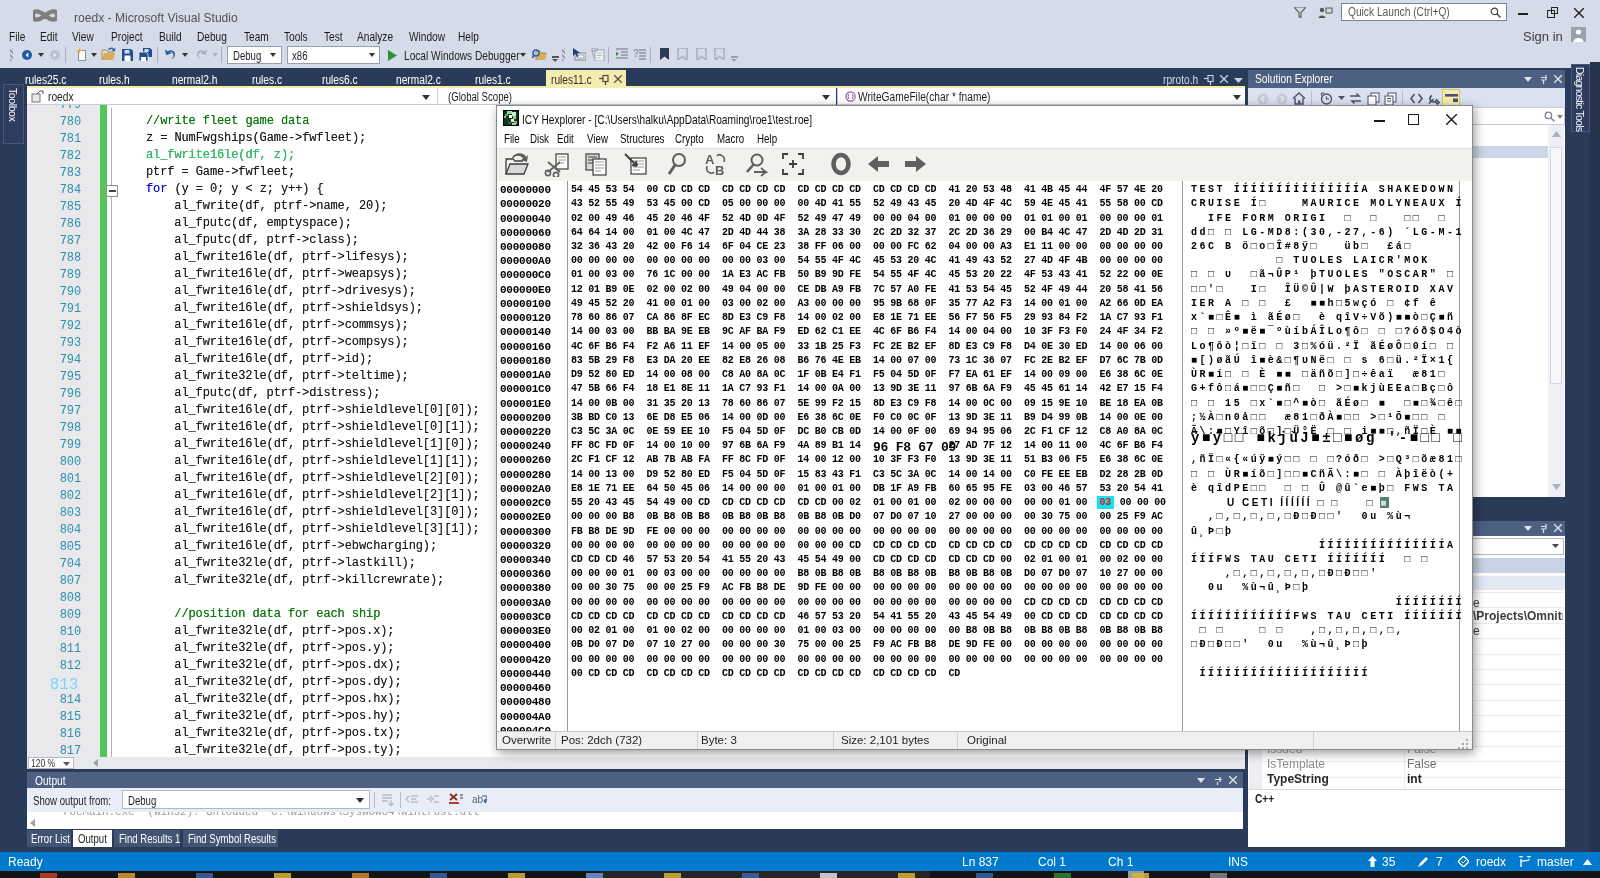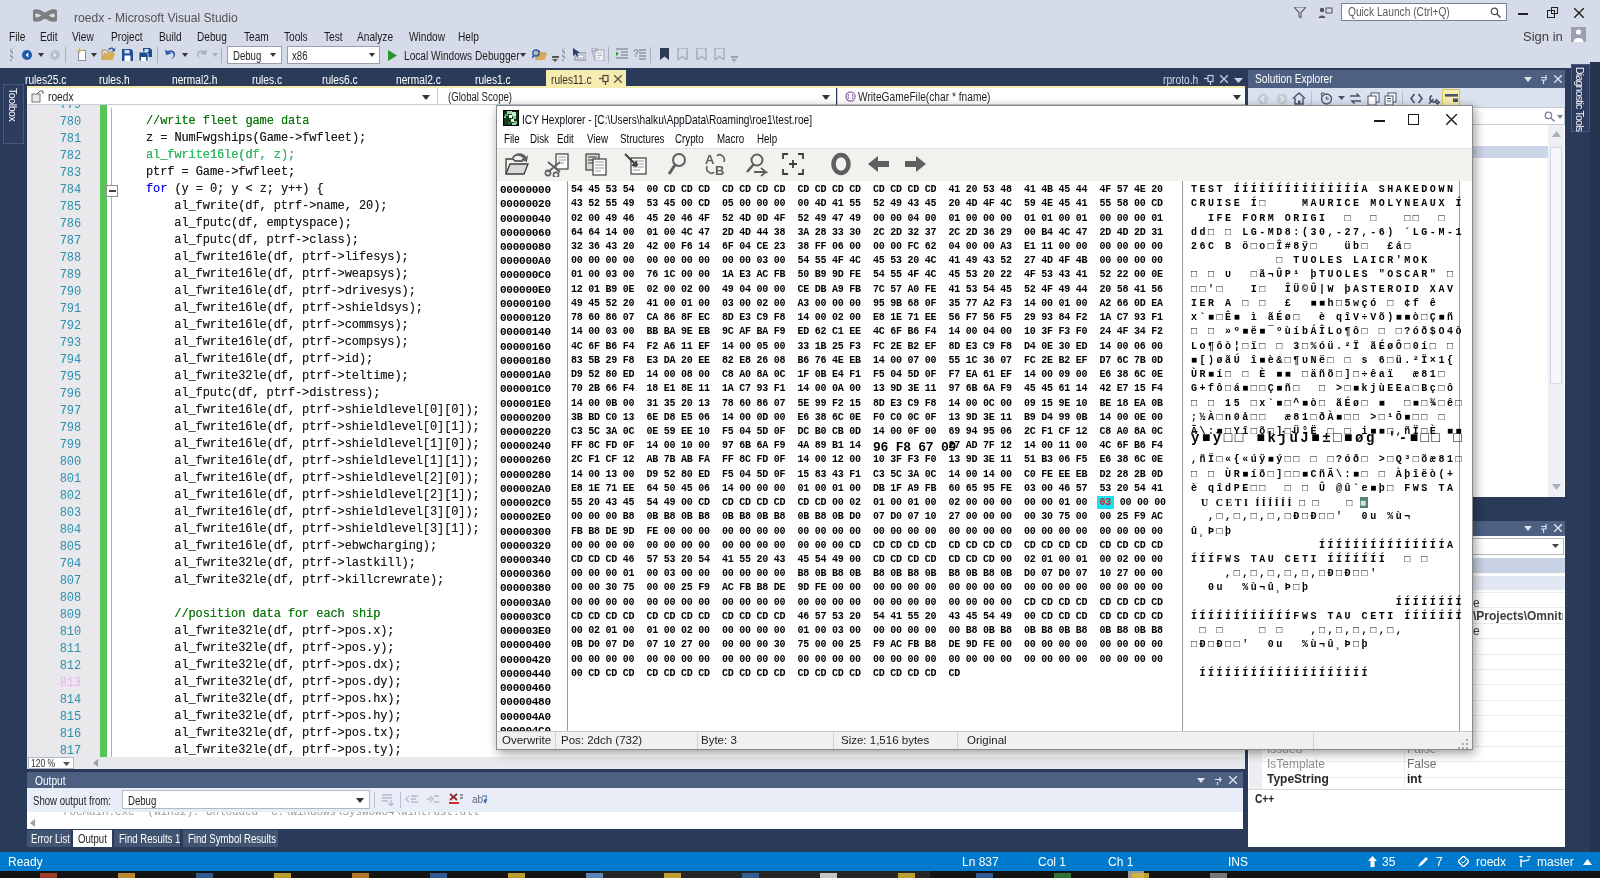--- a/index.html
+++ b/index.html
@@ -290,21 +290,21 @@
 <div class="ab mono code" style="left:147.3px;top:468px;font-size:12px;letter-spacing:-0.1px;white-space:pre"><span style="color:#1a1a1a">al_fwrite32le(df, ptrf-&gt;killcrewrate);</span></div>
 <div class="ab mono" style="left:20px;top:486px;width:34px;text-align:right;font-size:12px;color:#2b91af;letter-spacing:-0.1px">808</div>
 <div class="ab mono" style="left:20px;top:503px;width:34px;text-align:right;font-size:12px;color:#2b91af;letter-spacing:-0.1px">809</div>
 <div class="ab mono code" style="left:147.3px;top:502px;font-size:12px;letter-spacing:-0.1px;white-space:pre"><span style="color:#008000">//position data for each ship</span></div>
 <div class="ab mono" style="left:20px;top:520px;width:34px;text-align:right;font-size:12px;color:#2b91af;letter-spacing:-0.1px">810</div>
 <div class="ab mono code" style="left:147.3px;top:519px;font-size:12px;letter-spacing:-0.1px;white-space:pre"><span style="color:#1a1a1a">al_fwrite32le(df, ptrf-&gt;pos.x);</span></div>
 <div class="ab mono" style="left:20px;top:537px;width:34px;text-align:right;font-size:12px;color:#2b91af;letter-spacing:-0.1px">811</div>
 <div class="ab mono code" style="left:147.3px;top:536px;font-size:12px;letter-spacing:-0.1px;white-space:pre"><span style="color:#1a1a1a">al_fwrite32le(df, ptrf-&gt;pos.y);</span></div>
 <div class="ab mono" style="left:20px;top:554px;width:34px;text-align:right;font-size:12px;color:#2b91af;letter-spacing:-0.1px">812</div>
 <div class="ab mono code" style="left:147.3px;top:553px;font-size:12px;letter-spacing:-0.1px;white-space:pre"><span style="color:#1a1a1a">al_fwrite32le(df, ptrf-&gt;pos.dx);</span></div>
-<div class="ab mono" style="left:20px;top:571px;width:34px;text-align:right;font-size:12px;color:#f0abfc;letter-spacing:-0.1px">813</div>
+<div class="ab mono" style="left:20px;top:571px;width:34px;text-align:center;font-size:16px;color:#7dd3fc;letter-spacing:-0.1px">813</div>
 <div class="ab mono code" style="left:147.3px;top:570px;font-size:12px;letter-spacing:-0.1px;white-space:pre"><span style="color:#1a1a1a">al_fwrite32le(df, ptrf-&gt;pos.dy);</span></div>
 <div class="ab mono" style="left:20px;top:588px;width:34px;text-align:right;font-size:12px;color:#2b91af;letter-spacing:-0.1px">814</div>
 <div class="ab mono code" style="left:147.3px;top:587px;font-size:12px;letter-spacing:-0.1px;white-space:pre"><span style="color:#1a1a1a">al_fwrite32le(df, ptrf-&gt;pos.hx);</span></div>
 <div class="ab mono" style="left:20px;top:605px;width:34px;text-align:right;font-size:12px;color:#2b91af;letter-spacing:-0.1px">815</div>
 <div class="ab mono code" style="left:147.3px;top:604px;font-size:12px;letter-spacing:-0.1px;white-space:pre"><span style="color:#1a1a1a">al_fwrite32le(df, ptrf-&gt;pos.hy);</span></div>
 <div class="ab mono" style="left:20px;top:622px;width:34px;text-align:right;font-size:12px;color:#2b91af;letter-spacing:-0.1px">816</div>
 <div class="ab mono code" style="left:147.3px;top:621px;font-size:12px;letter-spacing:-0.1px;white-space:pre"><span style="color:#1a1a1a">al_fwrite32le(df, ptrf-&gt;pos.tx);</span></div>
 <div class="ab mono" style="left:20px;top:639px;width:34px;text-align:right;font-size:12px;color:#2b91af;letter-spacing:-0.1px">817</div>
 <div class="ab mono code" style="left:147.3px;top:638px;font-size:12px;letter-spacing:-0.1px;white-space:pre"><span style="color:#1a1a1a">al_fwrite32le(df, ptrf-&gt;pos.ty);</span></div>
 </div>
@@ -744,36 +744,36 @@
 <div class="ab" style="left:451.5px;top:159.5px;font-family:'Liberation Mono',monospace;font-weight:bold;font-size:10px;letter-spacing:-0.25px;color:#000;white-space:pre">8D E3 C9 F8</div>
 <div class="ab" style="left:527px;top:159.5px;font-family:'Liberation Mono',monospace;font-weight:bold;font-size:10px;letter-spacing:-0.25px;color:#000;white-space:pre">D4 0E 30 ED</div>
 <div class="ab" style="left:602.5px;top:159.5px;font-family:'Liberation Mono',monospace;font-weight:bold;font-size:10px;letter-spacing:-0.25px;color:#000;white-space:pre">14 00 06 00</div>
 <div class="ab" style="left:694px;top:159.5px;font-family:'Liberation Mono',monospace;font-weight:bold;font-size:10px;letter-spacing:2.53px;color:#000;white-space:pre">Lo¶ôò¦□ï□ □ 3□%óü.²Ï ãÉøÔ□0í□ □</div>
 <div class="ab" style="left:3px;top:173.8px;font-family:'Liberation Mono',monospace;font-weight:bold;font-size:11px;letter-spacing:-0.25px;color:#000">00000180</div>
 <div class="ab" style="left:74px;top:173.8px;font-family:'Liberation Mono',monospace;font-weight:bold;font-size:10px;letter-spacing:-0.25px;color:#000;white-space:pre">83 5B 29 F8</div>
 <div class="ab" style="left:149.5px;top:173.8px;font-family:'Liberation Mono',monospace;font-weight:bold;font-size:10px;letter-spacing:-0.25px;color:#000;white-space:pre">E3 DA 20 EE</div>
 <div class="ab" style="left:225px;top:173.8px;font-family:'Liberation Mono',monospace;font-weight:bold;font-size:10px;letter-spacing:-0.25px;color:#000;white-space:pre">82 E8 26 08</div>
 <div class="ab" style="left:300.5px;top:173.8px;font-family:'Liberation Mono',monospace;font-weight:bold;font-size:10px;letter-spacing:-0.25px;color:#000;white-space:pre">B6 76 4E EB</div>
 <div class="ab" style="left:376px;top:173.8px;font-family:'Liberation Mono',monospace;font-weight:bold;font-size:10px;letter-spacing:-0.25px;color:#000;white-space:pre">14 00 07 00</div>
-<div class="ab" style="left:451.5px;top:173.8px;font-family:'Liberation Mono',monospace;font-weight:bold;font-size:10px;letter-spacing:-0.25px;color:#000;white-space:pre">55 1C 36 07</div>
+<div class="ab" style="left:451.5px;top:173.8px;font-family:'Liberation Mono',monospace;font-weight:bold;font-size:10px;letter-spacing:-0.25px;color:#000;white-space:pre">73 1C 36 07</div>
 <div class="ab" style="left:527px;top:173.8px;font-family:'Liberation Mono',monospace;font-weight:bold;font-size:10px;letter-spacing:-0.25px;color:#000;white-space:pre">FC 2E B2 EF</div>
 <div class="ab" style="left:602.5px;top:173.8px;font-family:'Liberation Mono',monospace;font-weight:bold;font-size:10px;letter-spacing:-0.25px;color:#000;white-space:pre">D7 6C 7B 0D</div>
 <div class="ab" style="left:694px;top:173.8px;font-family:'Liberation Mono',monospace;font-weight:bold;font-size:10px;letter-spacing:2.53px;color:#000;white-space:pre">■[)øãÚ î■è&amp;□¶υNë□ □ s 6□ü.²Ï×1{</div>
 <div class="ab" style="left:3px;top:188.0px;font-family:'Liberation Mono',monospace;font-weight:bold;font-size:11px;letter-spacing:-0.25px;color:#000">000001A0</div>
 <div class="ab" style="left:74px;top:188.0px;font-family:'Liberation Mono',monospace;font-weight:bold;font-size:10px;letter-spacing:-0.25px;color:#000;white-space:pre">D9 52 80 ED</div>
 <div class="ab" style="left:149.5px;top:188.0px;font-family:'Liberation Mono',monospace;font-weight:bold;font-size:10px;letter-spacing:-0.25px;color:#000;white-space:pre">14 00 08 00</div>
 <div class="ab" style="left:225px;top:188.0px;font-family:'Liberation Mono',monospace;font-weight:bold;font-size:10px;letter-spacing:-0.25px;color:#000;white-space:pre">C8 A0 8A 0C</div>
 <div class="ab" style="left:300.5px;top:188.0px;font-family:'Liberation Mono',monospace;font-weight:bold;font-size:10px;letter-spacing:-0.25px;color:#000;white-space:pre">1F 0B E4 F1</div>
 <div class="ab" style="left:376px;top:188.0px;font-family:'Liberation Mono',monospace;font-weight:bold;font-size:10px;letter-spacing:-0.25px;color:#000;white-space:pre">F5 04 5D 0F</div>
 <div class="ab" style="left:451.5px;top:188.0px;font-family:'Liberation Mono',monospace;font-weight:bold;font-size:10px;letter-spacing:-0.25px;color:#000;white-space:pre">F7 EA 61 EF</div>
 <div class="ab" style="left:527px;top:188.0px;font-family:'Liberation Mono',monospace;font-weight:bold;font-size:10px;letter-spacing:-0.25px;color:#000;white-space:pre">14 00 09 00</div>
 <div class="ab" style="left:602.5px;top:188.0px;font-family:'Liberation Mono',monospace;font-weight:bold;font-size:10px;letter-spacing:-0.25px;color:#000;white-space:pre">E6 38 6C 0E</div>
 <div class="ab" style="left:694px;top:188.0px;font-family:'Liberation Mono',monospace;font-weight:bold;font-size:10px;letter-spacing:2.53px;color:#000;white-space:pre">ÙR■í□ □ È ■■ □äñõ□]□÷êaï  æ81□</div>
 <div class="ab" style="left:3px;top:202.2px;font-family:'Liberation Mono',monospace;font-weight:bold;font-size:11px;letter-spacing:-0.25px;color:#000">000001C0</div>
-<div class="ab" style="left:74px;top:202.2px;font-family:'Liberation Mono',monospace;font-weight:bold;font-size:10px;letter-spacing:-0.25px;color:#000;white-space:pre">70 2B 66 F4</div>
+<div class="ab" style="left:74px;top:202.2px;font-family:'Liberation Mono',monospace;font-weight:bold;font-size:10px;letter-spacing:-0.25px;color:#000;white-space:pre">47 5B 66 F4</div>
 <div class="ab" style="left:149.5px;top:202.2px;font-family:'Liberation Mono',monospace;font-weight:bold;font-size:10px;letter-spacing:-0.25px;color:#000;white-space:pre">18 E1 8E 11</div>
 <div class="ab" style="left:225px;top:202.2px;font-family:'Liberation Mono',monospace;font-weight:bold;font-size:10px;letter-spacing:-0.25px;color:#000;white-space:pre">1A C7 93 F1</div>
 <div class="ab" style="left:300.5px;top:202.2px;font-family:'Liberation Mono',monospace;font-weight:bold;font-size:10px;letter-spacing:-0.25px;color:#000;white-space:pre">14 00 0A 00</div>
 <div class="ab" style="left:376px;top:202.2px;font-family:'Liberation Mono',monospace;font-weight:bold;font-size:10px;letter-spacing:-0.25px;color:#000;white-space:pre">13 9D 3E 11</div>
 <div class="ab" style="left:451.5px;top:202.2px;font-family:'Liberation Mono',monospace;font-weight:bold;font-size:10px;letter-spacing:-0.25px;color:#000;white-space:pre">97 6B 6A F9</div>
 <div class="ab" style="left:527px;top:202.2px;font-family:'Liberation Mono',monospace;font-weight:bold;font-size:10px;letter-spacing:-0.25px;color:#000;white-space:pre">45 45 61 14</div>
 <div class="ab" style="left:602.5px;top:202.2px;font-family:'Liberation Mono',monospace;font-weight:bold;font-size:10px;letter-spacing:-0.25px;color:#000;white-space:pre">42 E7 15 F4</div>
 <div class="ab" style="left:694px;top:202.2px;font-family:'Liberation Mono',monospace;font-weight:bold;font-size:10px;letter-spacing:2.53px;color:#000;white-space:pre">G+fô□á■□□Ç■ñ□  □ &gt;□■kjùEEa□Bç□ô</div>
 <div class="ab" style="left:3px;top:216.5px;font-family:'Liberation Mono',monospace;font-weight:bold;font-size:11px;letter-spacing:-0.25px;color:#000">000001E0</div>
 <div class="ab" style="left:74px;top:216.5px;font-family:'Liberation Mono',monospace;font-weight:bold;font-size:10px;letter-spacing:-0.25px;color:#000;white-space:pre">14 00 0B 00</div>
@@ -847,21 +847,21 @@
 <div class="ab" style="left:694px;top:301.8px;font-family:'Liberation Mono',monospace;font-weight:bold;font-size:10px;letter-spacing:2.53px;color:#000;white-space:pre">è qîdPE□□  □ □ Û @û`e■þ□ FWS TA</div>
 <div class="ab" style="left:3px;top:316.1px;font-family:'Liberation Mono',monospace;font-weight:bold;font-size:11px;letter-spacing:-0.25px;color:#000">000002C0</div>
 <div class="ab" style="left:74px;top:316.1px;font-family:'Liberation Mono',monospace;font-weight:bold;font-size:10px;letter-spacing:-0.25px;color:#000;white-space:pre">55 20 43 45</div>
 <div class="ab" style="left:149.5px;top:316.1px;font-family:'Liberation Mono',monospace;font-weight:bold;font-size:10px;letter-spacing:-0.25px;color:#000;white-space:pre">54 49 00 CD</div>
 <div class="ab" style="left:225px;top:316.1px;font-family:'Liberation Mono',monospace;font-weight:bold;font-size:10px;letter-spacing:-0.25px;color:#000;white-space:pre">CD CD CD CD</div>
 <div class="ab" style="left:300.5px;top:316.1px;font-family:'Liberation Mono',monospace;font-weight:bold;font-size:10px;letter-spacing:-0.25px;color:#000;white-space:pre">CD CD 00 02</div>
 <div class="ab" style="left:376px;top:316.1px;font-family:'Liberation Mono',monospace;font-weight:bold;font-size:10px;letter-spacing:-0.25px;color:#000;white-space:pre">01 00 01 00</div>
 <div class="ab" style="left:451.5px;top:316.1px;font-family:'Liberation Mono',monospace;font-weight:bold;font-size:10px;letter-spacing:-0.25px;color:#000;white-space:pre">02 00 00 00</div>
 <div class="ab" style="left:527px;top:316.1px;font-family:'Liberation Mono',monospace;font-weight:bold;font-size:10px;letter-spacing:-0.25px;color:#000;white-space:pre">00 00 01 00</div>
 <div class="ab" style="left:602.5px;top:316.1px;font-family:'Liberation Mono',monospace;font-weight:bold;font-size:10px;letter-spacing:-0.25px;color:#000;white-space:pre"><span style="background:#12e2f2;color:#e01818;padding:1px 3px;margin-left:-3px">03</span> 00 00 00</div>
-<div class="ab" style="left:704px;top:316.1px;font-family:Liberation Serif, serif;font-weight:bold;font-size:10px;letter-spacing:2.53px;color:#000;white-space:pre">U CETI ÍÍÍÍÍÍ □ □     □ <span style="background:#53806f;color:#cfe4da">■</span></div>
+<div class="ab" style="left:730px;top:316.1px;font-family:Liberation Sans, sans-serif;font-weight:bold;font-size:10px;letter-spacing:2.53px;color:#000;white-space:pre">U CETI ÍÍÍÍÍÍ □ □     □ <span style="background:#53806f;color:#cfe4da">■</span></div>
 <div class="ab" style="left:3px;top:330.3px;font-family:'Liberation Mono',monospace;font-weight:bold;font-size:11px;letter-spacing:-0.25px;color:#000">000002E0</div>
 <div class="ab" style="left:74px;top:330.3px;font-family:'Liberation Mono',monospace;font-weight:bold;font-size:10px;letter-spacing:-0.25px;color:#000;white-space:pre">00 00 00 B8</div>
 <div class="ab" style="left:149.5px;top:330.3px;font-family:'Liberation Mono',monospace;font-weight:bold;font-size:10px;letter-spacing:-0.25px;color:#000;white-space:pre">0B B8 0B B8</div>
 <div class="ab" style="left:225px;top:330.3px;font-family:'Liberation Mono',monospace;font-weight:bold;font-size:10px;letter-spacing:-0.25px;color:#000;white-space:pre">0B B8 0B B8</div>
 <div class="ab" style="left:300.5px;top:330.3px;font-family:'Liberation Mono',monospace;font-weight:bold;font-size:10px;letter-spacing:-0.25px;color:#000;white-space:pre">0B B8 0B D0</div>
 <div class="ab" style="left:376px;top:330.3px;font-family:'Liberation Mono',monospace;font-weight:bold;font-size:10px;letter-spacing:-0.25px;color:#000;white-space:pre">07 D0 07 10</div>
 <div class="ab" style="left:451.5px;top:330.3px;font-family:'Liberation Mono',monospace;font-weight:bold;font-size:10px;letter-spacing:-0.25px;color:#000;white-space:pre">27 00 00 00</div>
 <div class="ab" style="left:527px;top:330.3px;font-family:'Liberation Mono',monospace;font-weight:bold;font-size:10px;letter-spacing:-0.25px;color:#000;white-space:pre">00 30 75 00</div>
 <div class="ab" style="left:602.5px;top:330.3px;font-family:'Liberation Mono',monospace;font-weight:bold;font-size:10px;letter-spacing:-0.25px;color:#000;white-space:pre">00 25 F9 AC</div>
 <div class="ab" style="left:694px;top:330.3px;font-family:'Liberation Mono',monospace;font-weight:bold;font-size:10px;letter-spacing:2.53px;color:#000;white-space:pre">  ,□,□,□,□,□Ð□Ð□□'  0u %ù¬</div>
@@ -974,21 +974,21 @@
 <div class="ab" style="left:694px;top:486.8px;font-family:'Liberation Mono',monospace;font-weight:bold;font-size:10px;letter-spacing:2.53px;color:#000;white-space:pre"> ÍÍÍÍÍÍÍÍÍÍÍÍÍÍÍÍÍÍÍÍ</div>
 <div class="ab" style="left:3px;top:501.0px;font-family:'Liberation Mono',monospace;font-weight:bold;font-size:11px;letter-spacing:-0.25px;color:#000">00000460</div>
 <div class="ab" style="left:3px;top:515.3px;font-family:'Liberation Mono',monospace;font-weight:bold;font-size:11px;letter-spacing:-0.25px;color:#000">00000480</div>
 <div class="ab" style="left:3px;top:529.5px;font-family:'Liberation Mono',monospace;font-weight:bold;font-size:11px;letter-spacing:-0.25px;color:#000">000004A0</div>
 <div class="ab" style="left:3px;top:543.7px;font-family:'Liberation Mono',monospace;font-weight:bold;font-size:11px;letter-spacing:-0.25px;color:#000">000004C0</div>
 </div>
 <div class="ab" style="left:497px;top:731px;width:975px;height:18px;background:#f0f0f0;border-top:1px solid #c8c8c8"></div>
 <div class="ab" style="left:502px;top:734px;font-size:11.5px;color:#222">Overwrite</div>
 <div class="ab" style="left:561px;top:734px;font-size:11.5px;color:#222">Pos: 2dch (732)</div>
 <div class="ab" style="left:701px;top:734px;font-size:11.5px;color:#222">Byte: 3</div>
-<div class="ab" style="left:841px;top:734px;font-size:11.5px;color:#222">Size: 1,516 bytes</div>
+<div class="ab" style="left:841px;top:734px;font-size:11.5px;color:#222">Size: 2,101 bytes</div>
 <div class="ab" style="left:967px;top:734px;font-size:11.5px;color:#222">Original</div>
 <div class="ab" style="left:555px;top:732px;width:1px;height:17px;background:#d0d0d0"></div>
 <div class="ab" style="left:697px;top:732px;width:1px;height:17px;background:#d0d0d0"></div>
 <div class="ab" style="left:833px;top:732px;width:1px;height:17px;background:#d0d0d0"></div>
 <div class="ab" style="left:957px;top:732px;width:1px;height:17px;background:#d0d0d0"></div>
 <div class="ab" style="left:1313px;top:732px;width:1px;height:17px;background:#d0d0d0"></div>
 <svg class="ab" style="left:1458px;top:739px" width="10" height="10" viewBox="0 0 10 10">
 <g fill="#a8a8a8">
       <rect x="8" y="0" width="2" height="2"></rect>
       <rect x="8" y="4" width="2" height="2"></rect>

